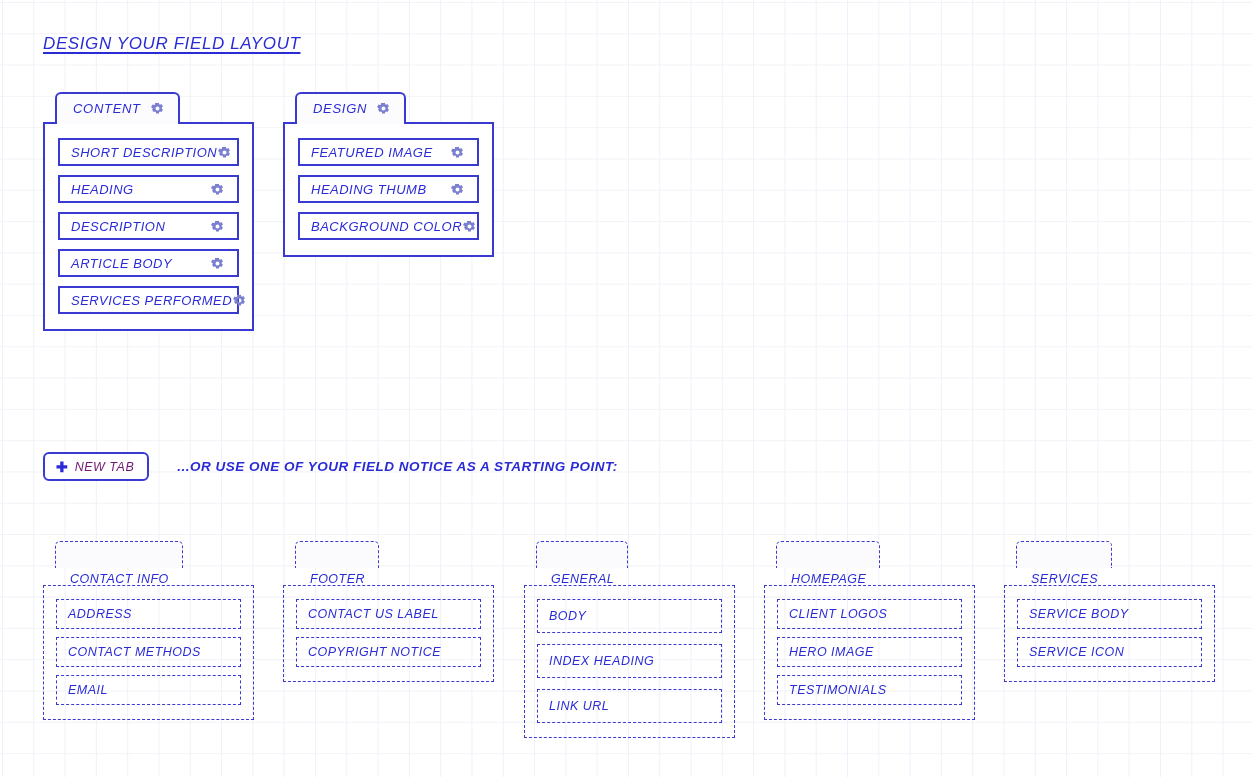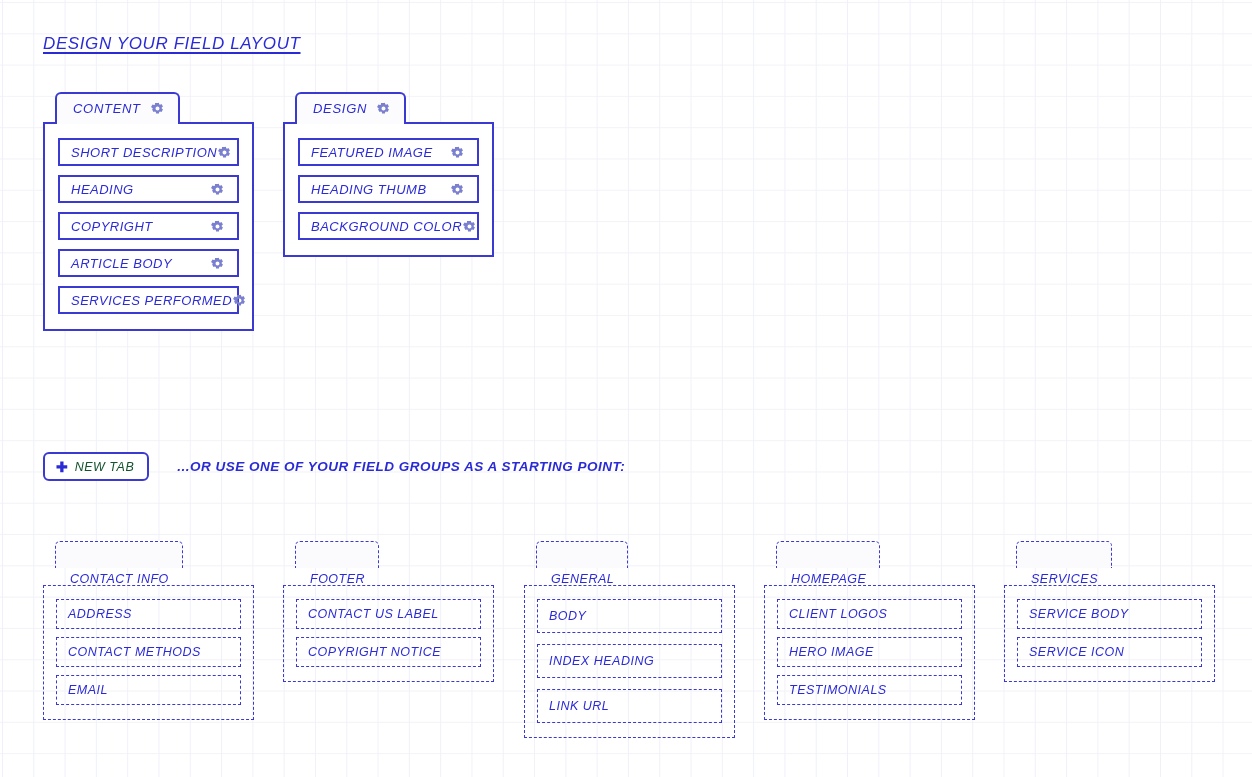--- a/index.html
+++ b/index.html
@@ -132,21 +132,21 @@
   .newtab-plus {
     font-size: 14px;
     font-weight: bold;
     color: #2b2bd6;
     line-height: 1;
   }
   .newtab-label {
     font-size: 12.5px;
     font-style: italic;
     letter-spacing: 0.5px;
-    color: #14532d;
+    color: #701a75;
     white-space: nowrap;
   }
   .starting-point-text {
     margin-left: 28px;
     font-size: 13.5px;
     font-style: italic;
     font-weight: bold;
     letter-spacing: 0.5px;
     color: #2b2bd6;
     white-space: nowrap;
@@ -236,21 +236,21 @@
         </div>
         <div class="field-row">
           <span class="field-row-label">HEADING</span>
           <span class="gear">
             <svg viewBox="0 0 24 24">
               <path fill="#7a7fd0" d="M14.3 2.6l.35 2.5c.5.2.97.47 1.4.79l2.35-.95 2.3 3.98-1.98 1.57c.04.27.06.54.06.81s-.02.54-.06.81l1.98 1.57-2.3 3.98-2.35-.95c-.43.32-.9.59-1.4.79l-.35 2.5h-4.6l-.35-2.5c-.5-.2-.97-.47-1.4-.79l-2.35.95-2.3-3.98 1.98-1.57A6.5 6.5 0 0 1 3.6 12c0-.27.02-.54.06-.81L1.68 9.62l2.3-3.98 2.35.95c.43-.32.9-.59 1.4-.79l.35-2.5h4.62zM12 8.8a3.2 3.2 0 1 0 0 6.4 3.2 3.2 0 0 0 0-6.4z"></path>
             </svg>
           </span>
         </div>
         <div class="field-row">
-          <span class="field-row-label">COPYRIGHT</span>
+          <span class="field-row-label">DESCRIPTION</span>
           <span class="gear">
             <svg viewBox="0 0 24 24">
               <path fill="#7a7fd0" d="M14.3 2.6l.35 2.5c.5.2.97.47 1.4.79l2.35-.95 2.3 3.98-1.98 1.57c.04.27.06.54.06.81s-.02.54-.06.81l1.98 1.57-2.3 3.98-2.35-.95c-.43.32-.9.59-1.4.79l-.35 2.5h-4.6l-.35-2.5c-.5-.2-.97-.47-1.4-.79l-2.35.95-2.3-3.98 1.98-1.57A6.5 6.5 0 0 1 3.6 12c0-.27.02-.54.06-.81L1.68 9.62l2.3-3.98 2.35.95c.43-.32.9-.59 1.4-.79l.35-2.5h4.62zM12 8.8a3.2 3.2 0 1 0 0 6.4 3.2 3.2 0 0 0 0-6.4z"></path>
             </svg>
           </span>
         </div>
         <div class="field-row">
           <span class="field-row-label">ARTICLE BODY</span>
           <span class="gear">
             <svg viewBox="0 0 24 24">
@@ -300,21 +300,21 @@
           </span>
         </div>
       </div></div>
   </div>
 
 <div class="newtab-row">
   <div class="newtab-button">
     <span class="newtab-plus">✚</span>
     <span class="newtab-label">NEW TAB</span>
   </div>
-  <div class="starting-point-text">...OR USE ONE OF YOUR FIELD GROUPS AS A STARTING POINT:</div>
+  <div class="starting-point-text">...OR USE ONE OF YOUR FIELD NOTICE AS A STARTING POINT:</div>
 </div>
 
 <div class="groups-area">
     <div class="group-card" style="left: 0px;"><div class="group-head">
         <span class="group-head-label">CONTACT INFO</span>
       </div><div class="group-body" style="width: 211px; gap: 8px;">
         <div class="group-field" style="height: 30px;">
           <span class="group-field-label">ADDRESS</span>
         </div>
         <div class="group-field" style="height: 30px;">

